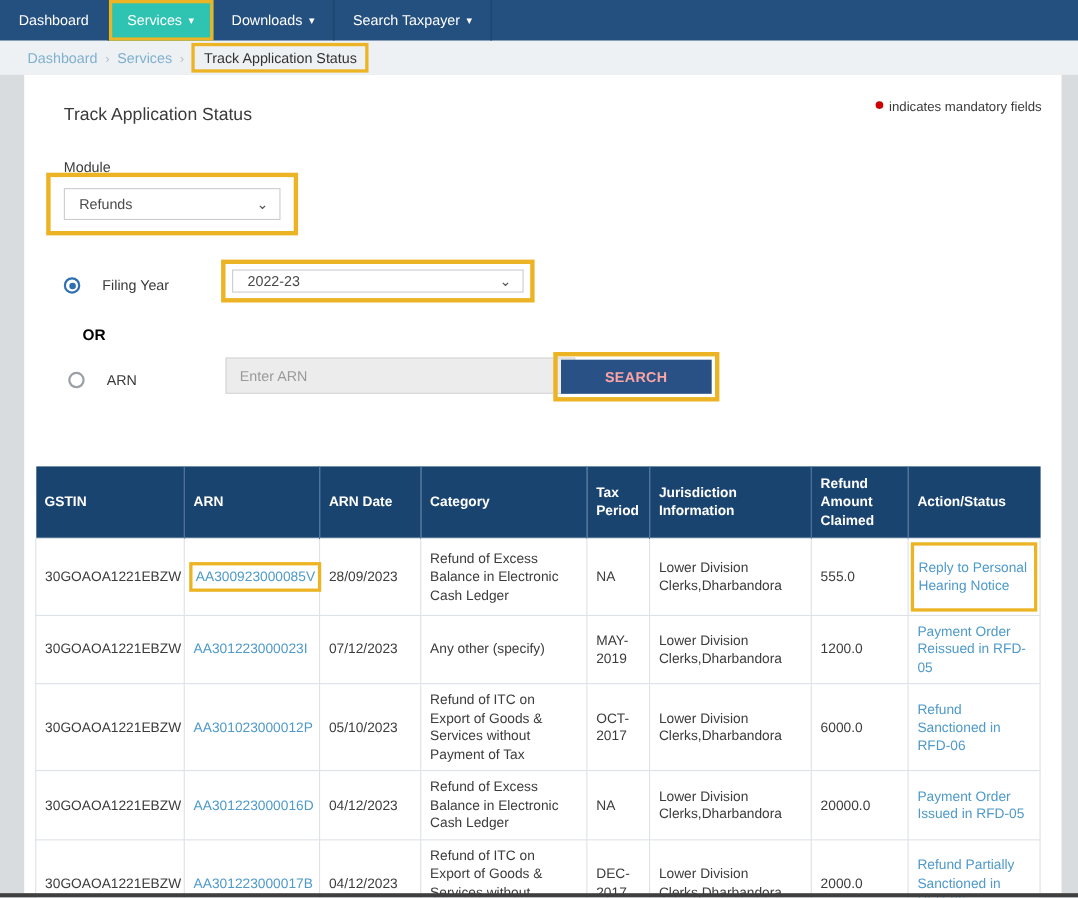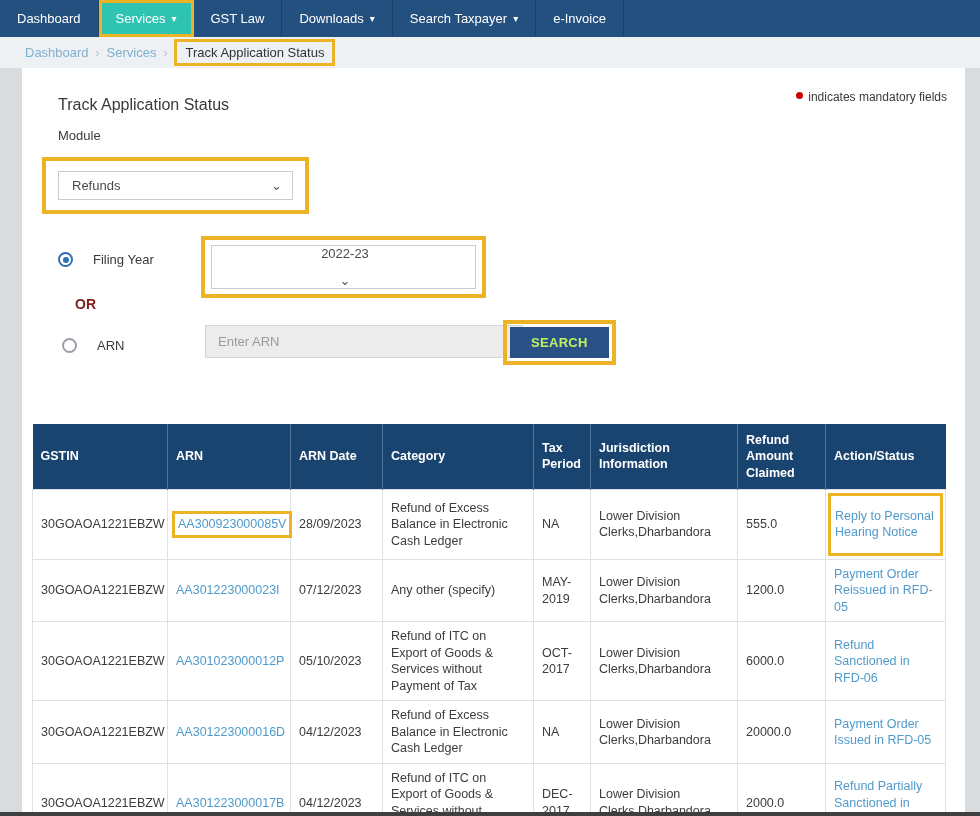--- a/index.html
+++ b/index.html
@@ -79,31 +79,31 @@
     position:absolute; right:18px; top:22px;
     font-size:12px; color:#3a3a3a;
     display:flex; align-items:flex-start;
   }
   .mandatory-dot {
     width:7px; height:7px; border-radius:50%;
     background:#cc0000; display:inline-block;
     margin:2px 5px 0 0;
   }
 
-  .field-label { position:absolute; left:36px; top:60px; font-size:13px; color:#3a3a3a; }
+  .field-label { position:absolute; left:36px; top:76px; font-size:13px; color:#3a3a3a; }
 
   .hl-box {
     border:4px solid #ecb424;
     display:inline-block;
     background:transparent;
   }
   .module-box { position:absolute; left:20px; top:89px; padding:10px 12px; }
 
   .fake-select {
-    width:235px; height:29px;
+    width:197px; height:29px;
     border:1px solid #c9ccd0;
     background:#fff;
     display:flex; align-items:center;
     justify-content:space-between;
     font-size:13px; color:#4a4a4a;
     padding:0 10px 0 13px;
     cursor:pointer;
   }
   .fake-select .sel-caret { color:#555; font-size:13px; }
 
@@ -114,41 +114,41 @@
     display:inline-block; position:relative; cursor:pointer;
   }
   .radio.checked { border-color:#2f6fb2; }
   .radio.checked::after {
     content:""; position:absolute; left:2.5px; top:2.5px;
     width:6px; height:6px; border-radius:50%; background:#2f6fb2;
   }
   .radio-label { font-size:13px; color:#3a3a3a; margin-left:20px; }
 
   .fy-select-box { position:absolute; left:179px; top:168px; padding:5px 6px; }
-  .fy-select-box .fake-select { width:265px; height:44px;flex-direction:column; }
-
-  .or-label { position:absolute; left:53px; top:228px; font-size:14px; font-weight:bold; color:#7f1d1d; }
+  .fy-select-box .fake-select { width:265px; height:21px; }
+
+  .or-label { position:absolute; left:53px; top:228px; font-size:14px; font-weight:bold; color:#000000; }
 
   .arn-radio-row { position:absolute; left:40px; top:270px; display:flex; align-items:center; }
   .arn-input {
     position:absolute; left:183px; top:257px;
     width:318px; height:33px;
     background:#ececec;
     border:1px solid #d4d6d9;
     font-size:13px; color:#9a9a9a;
     padding-left:12px;
     font-family:"Liberation Sans", sans-serif;
   }
   .arn-input::placeholder { color:#9a9a9a; }
 
   .search-wrap { position:absolute; left:481px; top:252px; padding:3px; }
   .search-btn {
-    background:#2a5186; color:#bef264;
+    background:#2a5186; color:#fca5a5;
     border:none; font-size:13px; font-weight:bold;
-    padding:8px 21px; cursor:pointer;
+    padding:8px 40px; cursor:pointer;
     font-family:"Liberation Sans", sans-serif;
     letter-spacing:.3px;
   }
 
   
   .results-heading {
     text-align:center;
     font-size:20px; font-weight:bold;
     color:#2f4f80;
     margin-top:2px;
@@ -203,32 +203,26 @@
 
 <div class="navbar">
   <div class="nav-item">
     <span>Dashboard</span>
   </div>
   <div class="nav-item active">
     <span>Services</span>
     <span class="caret">▾</span>
   </div>
   <div class="nav-item">
-    <span>GST Law</span>
-  </div>
-  <div class="nav-item">
     <span>Downloads</span>
     <span class="caret">▾</span>
   </div>
   <div class="nav-item">
     <span>Search Taxpayer</span>
     <span class="caret">▾</span>
-  </div>
-  <div class="nav-item">
-    <span>e-Invoice</span>
   </div>
 </div>
 
 <div class="breadcrumb">
   <a class="crumb-link">Dashboard</a>
   <span class="crumb-sep">›</span>
   <a class="crumb-link">Services</a>
   <span class="crumb-sep">›</span>
   <span class="crumb-current">Track Application Status</span>
 </div>

